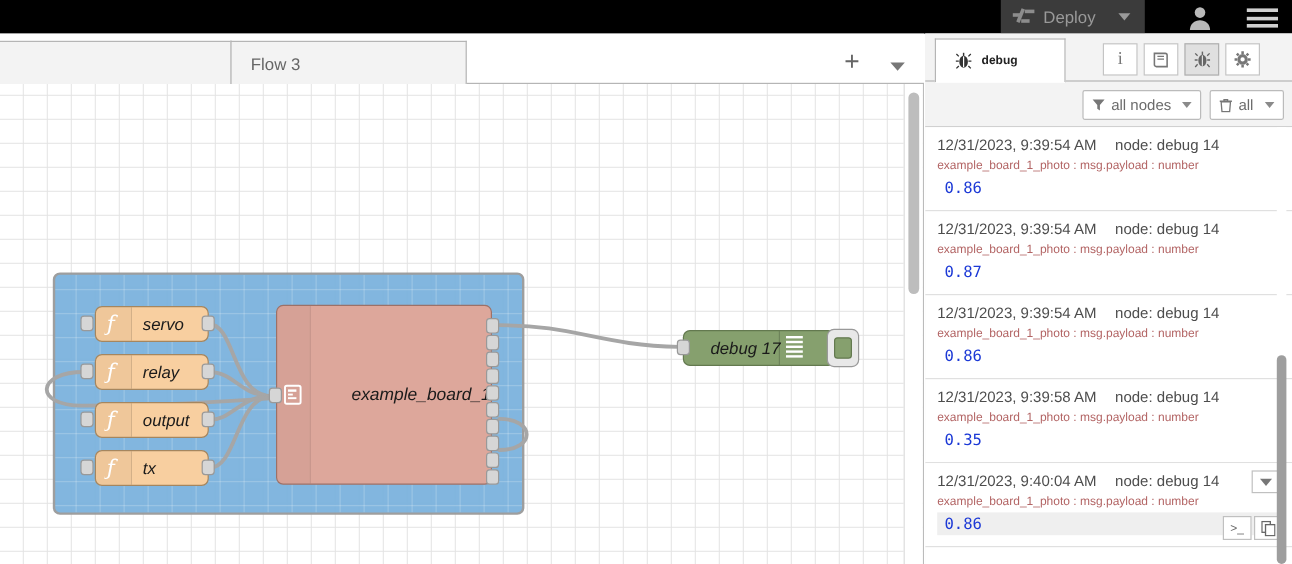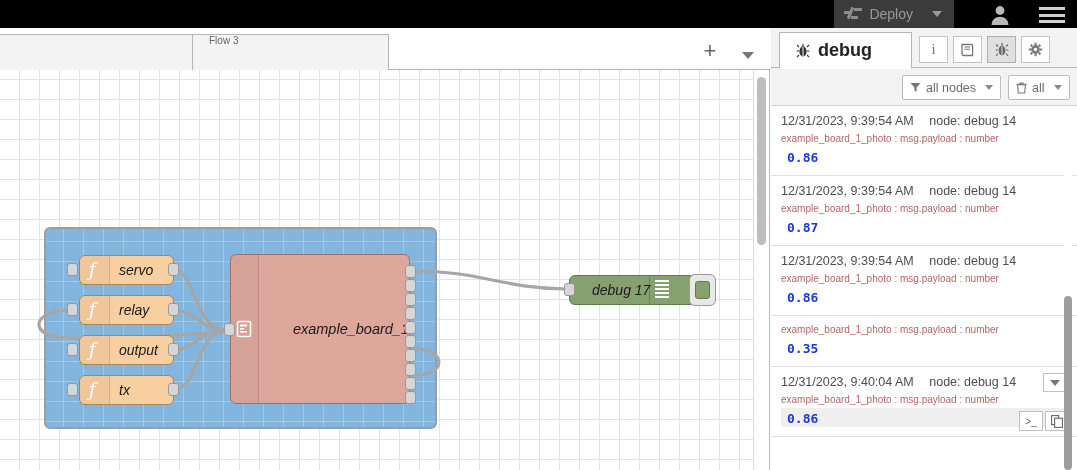--- a/index.html
+++ b/index.html
@@ -39,22 +39,22 @@
   .hamburger i { display:block; width:26px; height:3px; background:#cfcfcf; margin-bottom:3.5px; }
 
   
   .tabbar {
     position:absolute; left:0; top:28px; width:770px; height:42px;
     background:#fff; border-bottom:1px solid #b5b5b5;
   }
   .tab {
     position:absolute; top:6px; height:36px;
     background:#f3f3f3; border:1px solid #b5b5b5; border-bottom:none;
-    display:flex; align-items:flex-start; padding-left:16px;
-    color:#666; font-size:10px;
+    display:flex; align-items:center; padding-left:16px;
+    color:#666; font-size:14px;
   }
   .tab.active {
     background:#fff; color:#333; font-weight:bold; top:3px; height:39px;
     border-color:#b5b5b5;
     z-index:3;
   }
   .tab.active:after{
     content:""; position:absolute; left:0; right:0; bottom:-1px; height:2px; background:#fff;
   }
   #tab0 { left:-82px; width:275px; }
@@ -168,24 +168,24 @@
   
   .sidebar {
     position:absolute; left:771px; top:28px; width:306px; height:442px;
     background:#f3f3f3;
   }
   .sb-tabrow {
     position:absolute; left:0; top:0; width:306px; height:40px;
     background:#f3f3f3; border-bottom:1px solid #b5b5b5;
   }
   .sb-tab {
-    position:absolute; left:8px; top:4px; width:133px; height:37px;
+    position:absolute; left:8px; top:4px; width:109px; height:37px;
     background:#fff; border:1px solid #b5b5b5; border-bottom:1px solid #fff;
     display:flex; align-items:center; gap:8px; padding-left:16px;
-    font-weight:bold; font-size:18px; color:#222;
+    font-weight:bold; font-size:10px; color:#222;
   }
   .sb-iconbtn {
     position:absolute; top:8px; width:29px; height:27px;
     background:#fff; border:1px solid #c4c4c4;
     display:flex;align-items:center;justify-content:center;
     color:#777; font-size:14px;
   }
   .sb-iconbtn.active { background:#e0e0e0; border-color:#b0b0b0; }
   #sbtb0{ left:148px; } #sbtb1{ left:182px; } #sbtb2{ left:216px; } #sbtb3{ left:250px; }
   .sb-filterrow {
@@ -214,21 +214,21 @@
     padding:8px 10px 9px 10px;
   }
   .msg.hover { background:#fff; }
   .msg .line1 { font-size:12.5px; color:#4d4d4d; margin-bottom:5px; }
   .msg .line1 .node-label { margin-left:12px; }
   .msg .prop {
     font-size:10px; color:#b36565; margin-bottom:3px;
   }
   .msg .value {
     font-family:"DejaVu Sans Mono", monospace;
-    font-size:13px; color:#1c39d6; font-weight:bold;
+    font-size:13px; color:#1c39d6; font-weight:normal;
     padding:3px 0 1px 6px;
   }
   .msg.hover .value { background:#efefef; }
   .msg-caret-btn {
     position:absolute; right:10px; top:6px; width:24px;height:19px;
     border:1px solid #c0c0c0; background:#fff;
     display:flex;align-items:center;justify-content:center;
   }
   .msg-caret-btn .c {
     width:0;height:0;border-left:5px solid transparent;border-right:5px solid transparent;
@@ -487,20 +487,24 @@
       <div class="msg">
         <div class="line1">
           <span>12/31/2023, 9:39:54 AM</span>
           <span class="node-label">node: debug 14</span>
         </div>
         <div class="prop">example_board_1_photo : msg.payload : number</div>
         <div class="value">0.86</div>
       </div>
 
       <div class="msg">
+        <div class="line1">
+          <span>12/31/2023, 9:39:58 AM</span>
+          <span class="node-label">node: debug 14</span>
+        </div>
         <div class="prop">example_board_1_photo : msg.payload : number</div>
         <div class="value">0.35</div>
       </div>
 
       <div class="msg hover">
         <div class="line1">
           <span>12/31/2023, 9:40:04 AM</span>
           <span class="node-label">node: debug 14</span>
         </div>
         <div class="msg-caret-btn">

